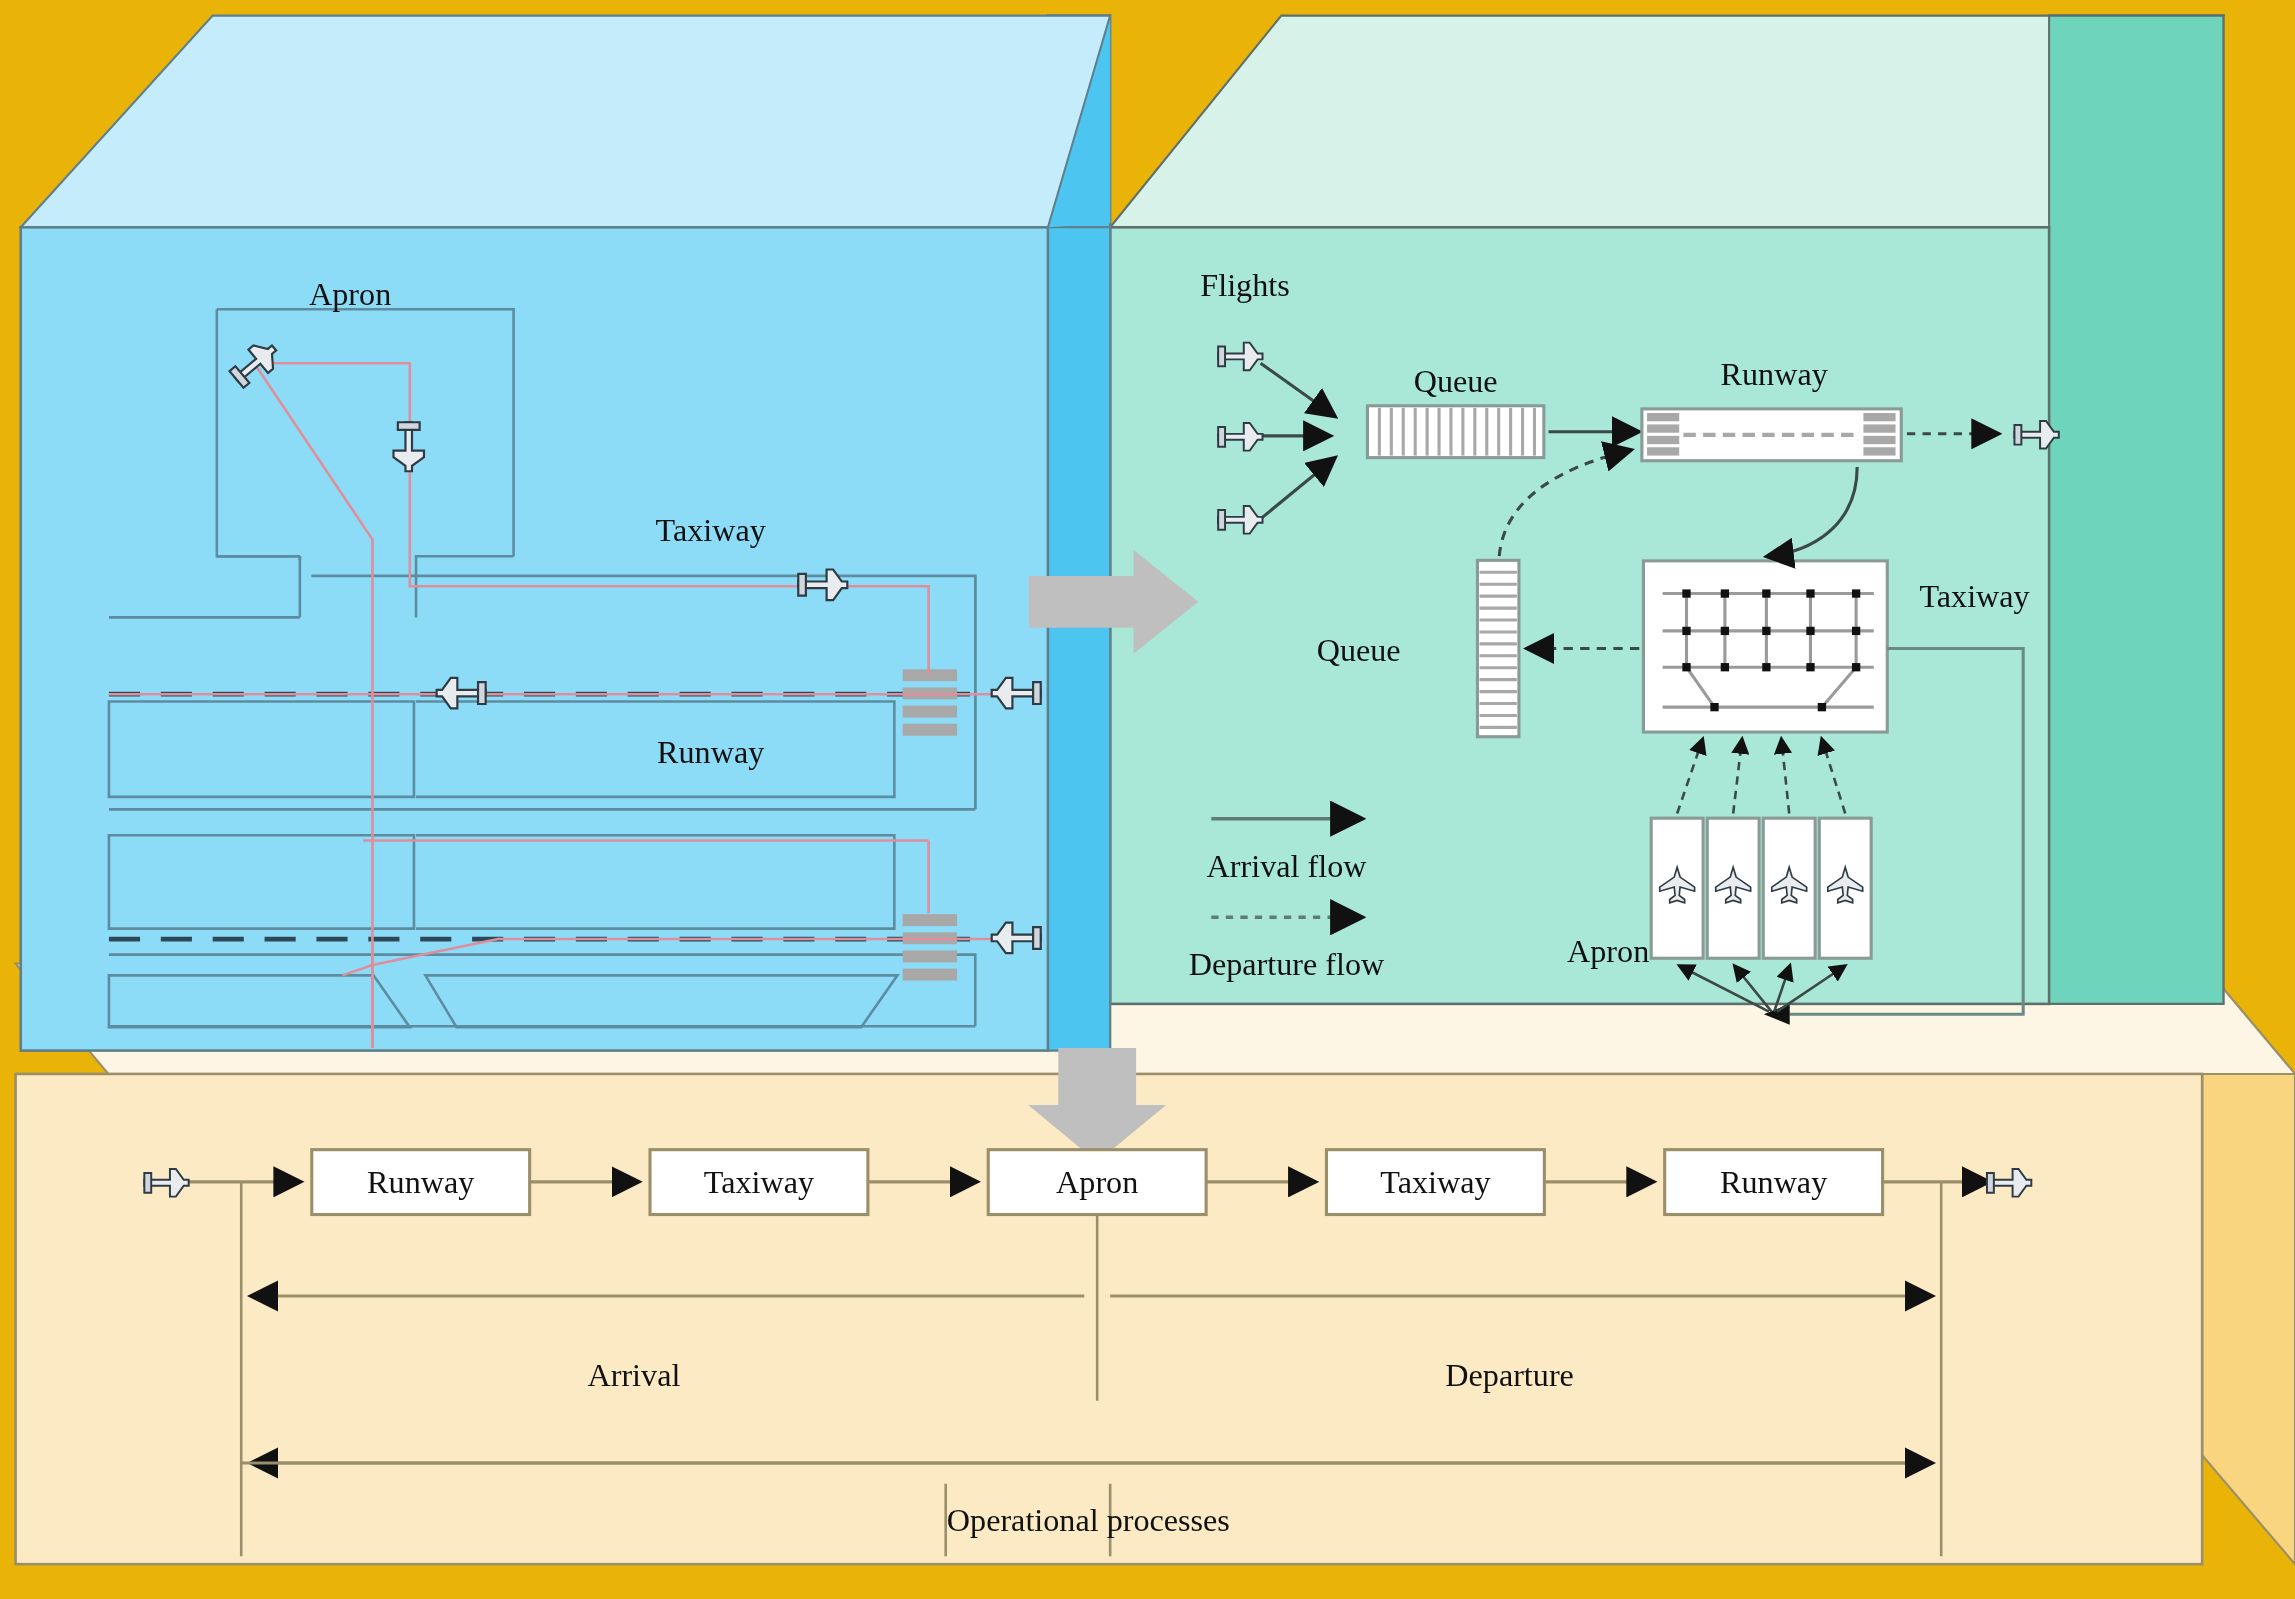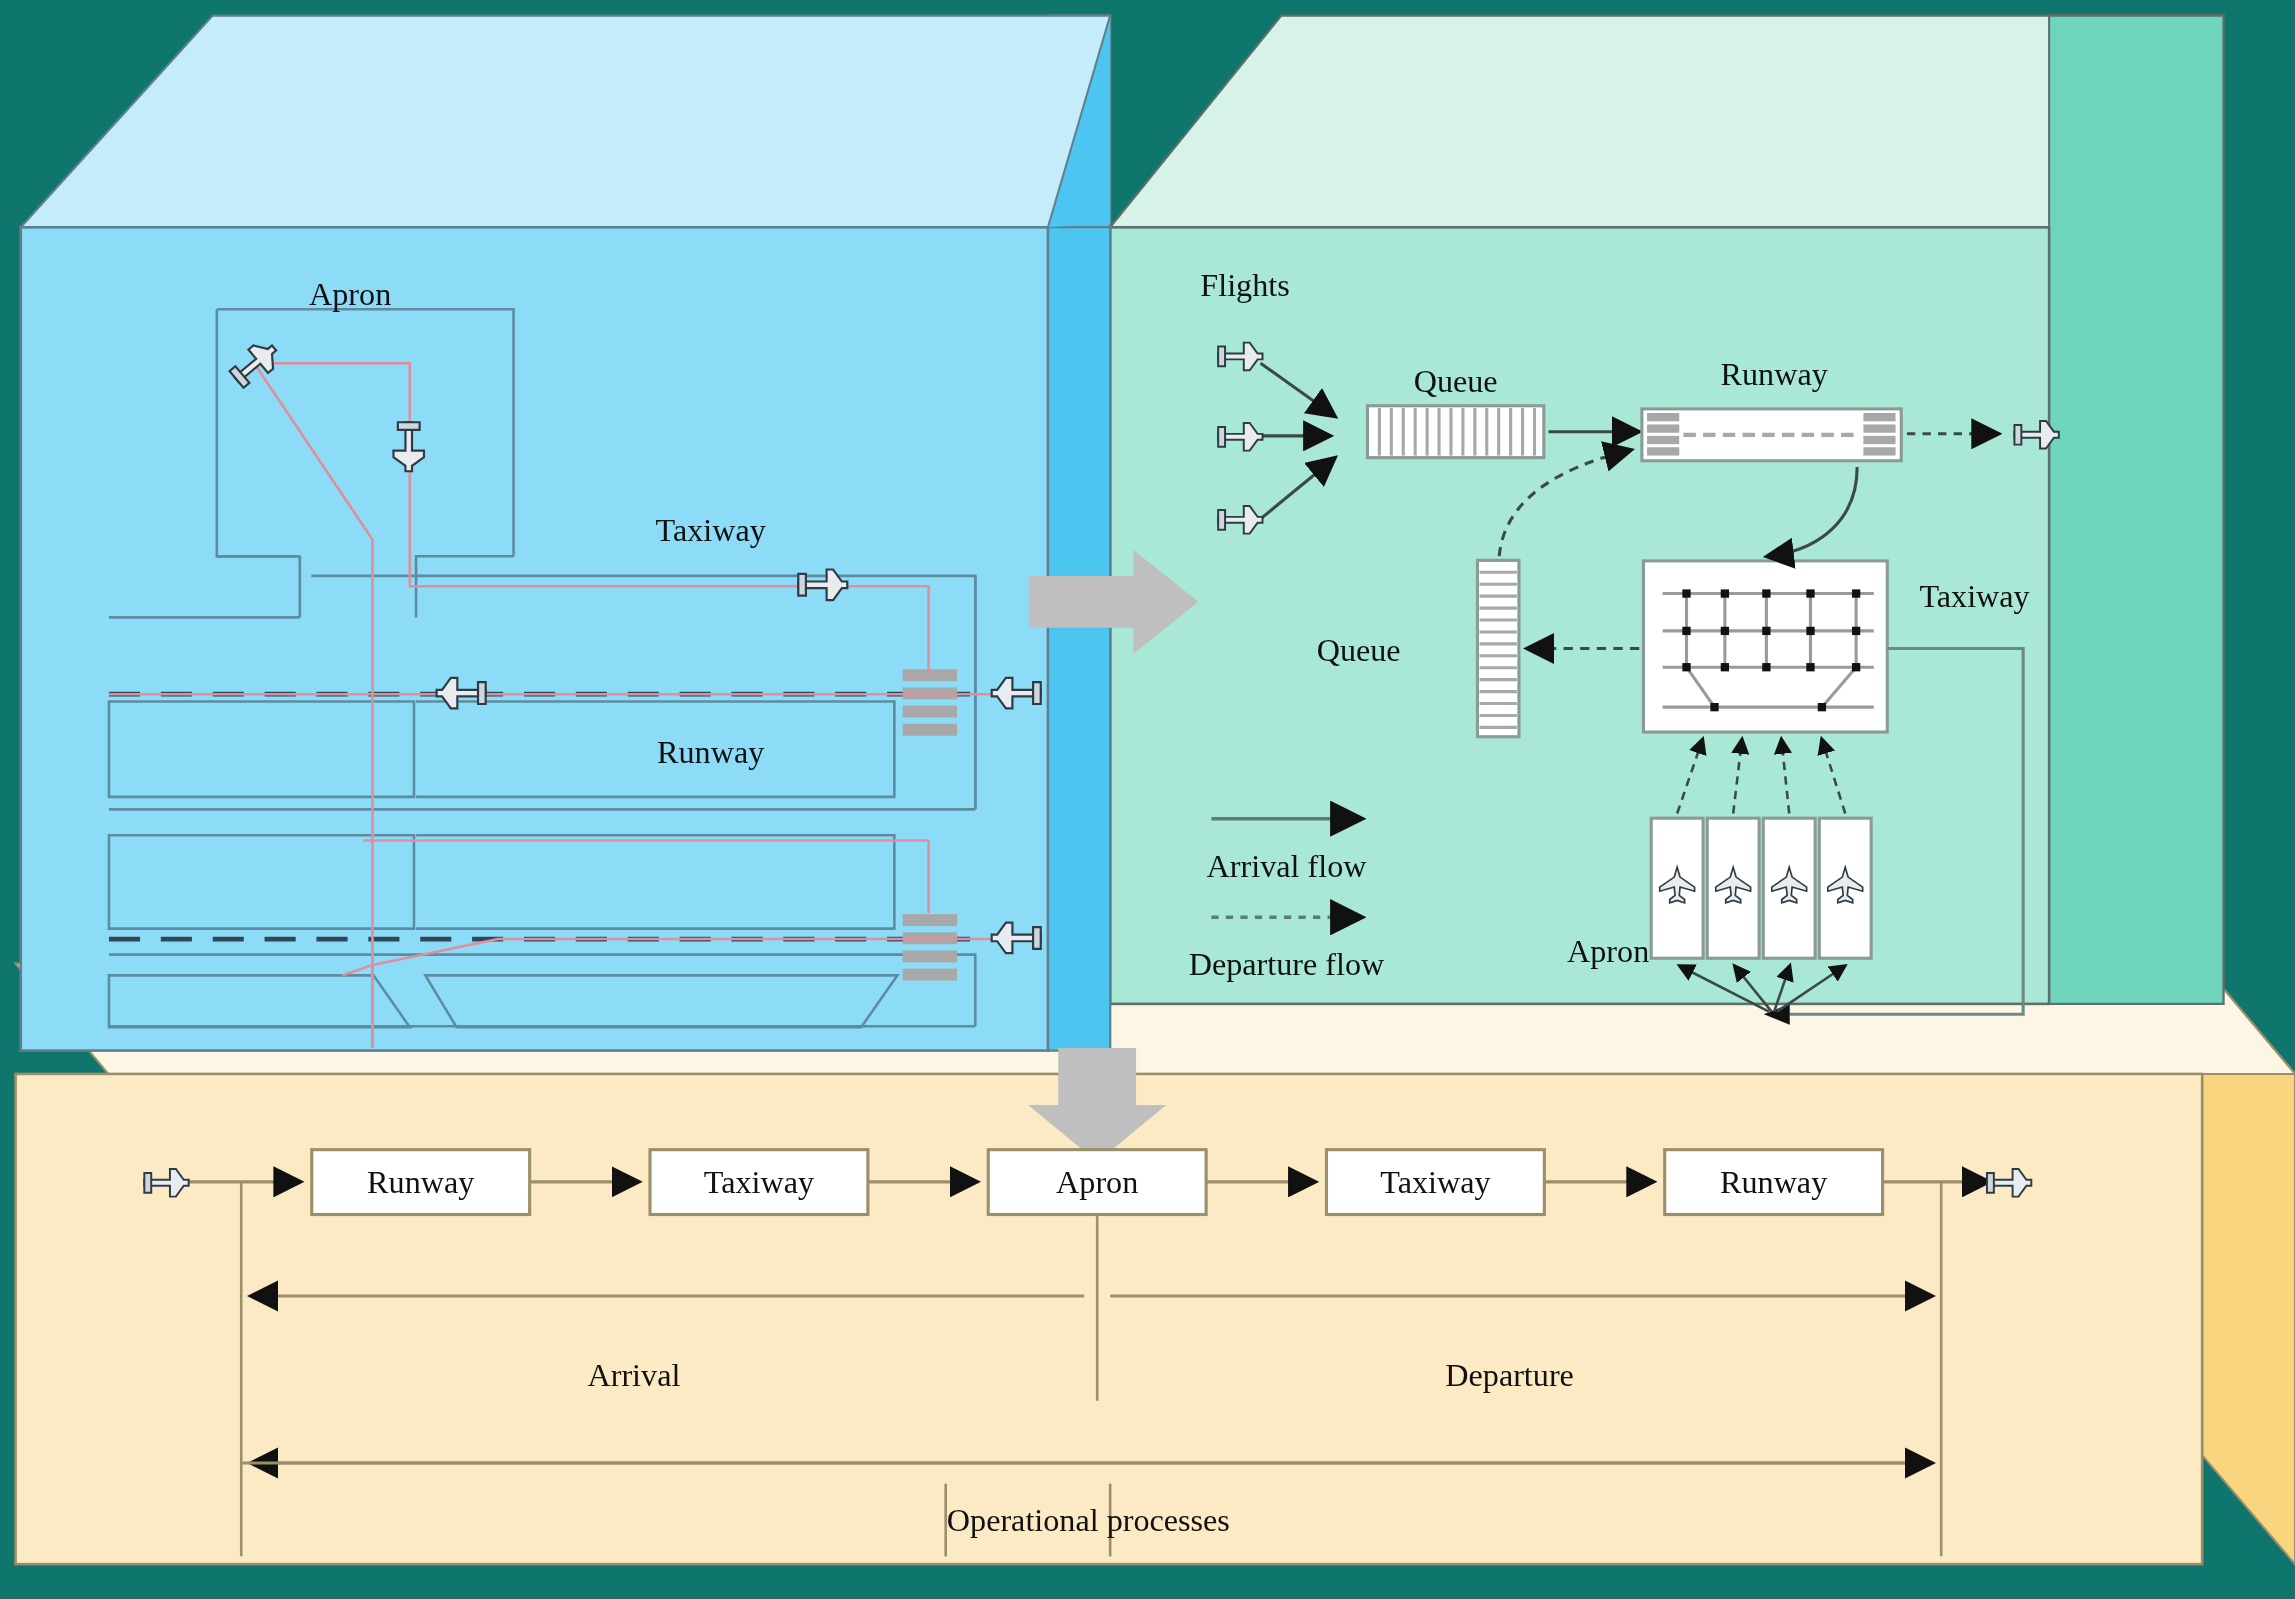--- a/index.html
+++ b/index.html
@@ -1,17 +1,17 @@
 <!DOCTYPE html>
 <html style="font-size:8.3px"><head>
 <meta charset="utf-8">
 <style>
   html,body{margin:0;padding:0;background:#ffffff;}
   body{font-family:"Liberation Serif", serif;}
-  #stage{position:relative;width:2295px;height:1599px;overflow:hidden;background:#0f766e;}
+  #stage{position:relative;width:2295px;height:1599px;overflow:hidden;background:#eab308;}
   svg.layer{position:absolute;left:0;top:0;width:2295px;height:1599px;}
   .lbl{font-family:"Liberation Serif", serif;fill:#111;font-size:62px;}
   .boxtxt{font-family:"Liberation Serif", serif;fill:#111;font-size:62px;}
 </style>
 </head>
 <body>
 
 <div id="stage">
 
   <svg class="layer" viewBox="0 0 4424 3082">

